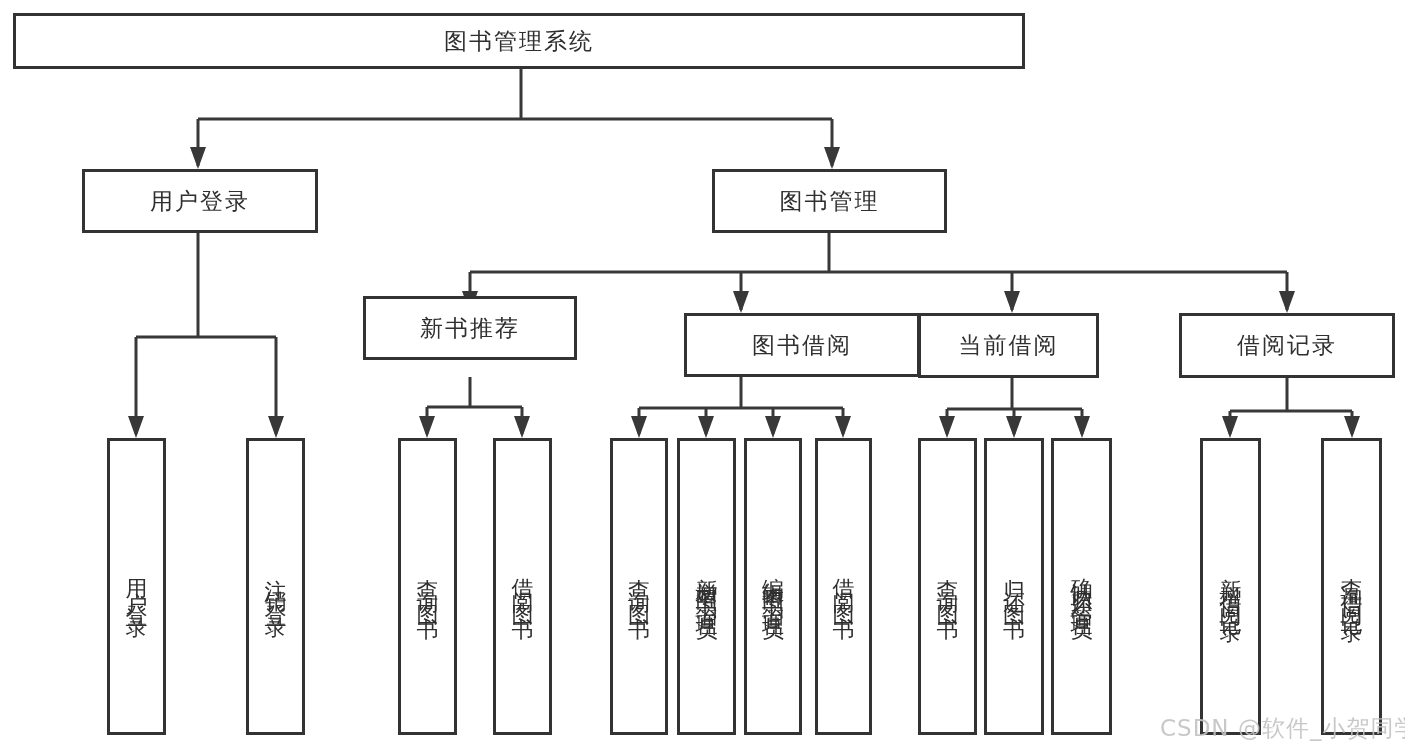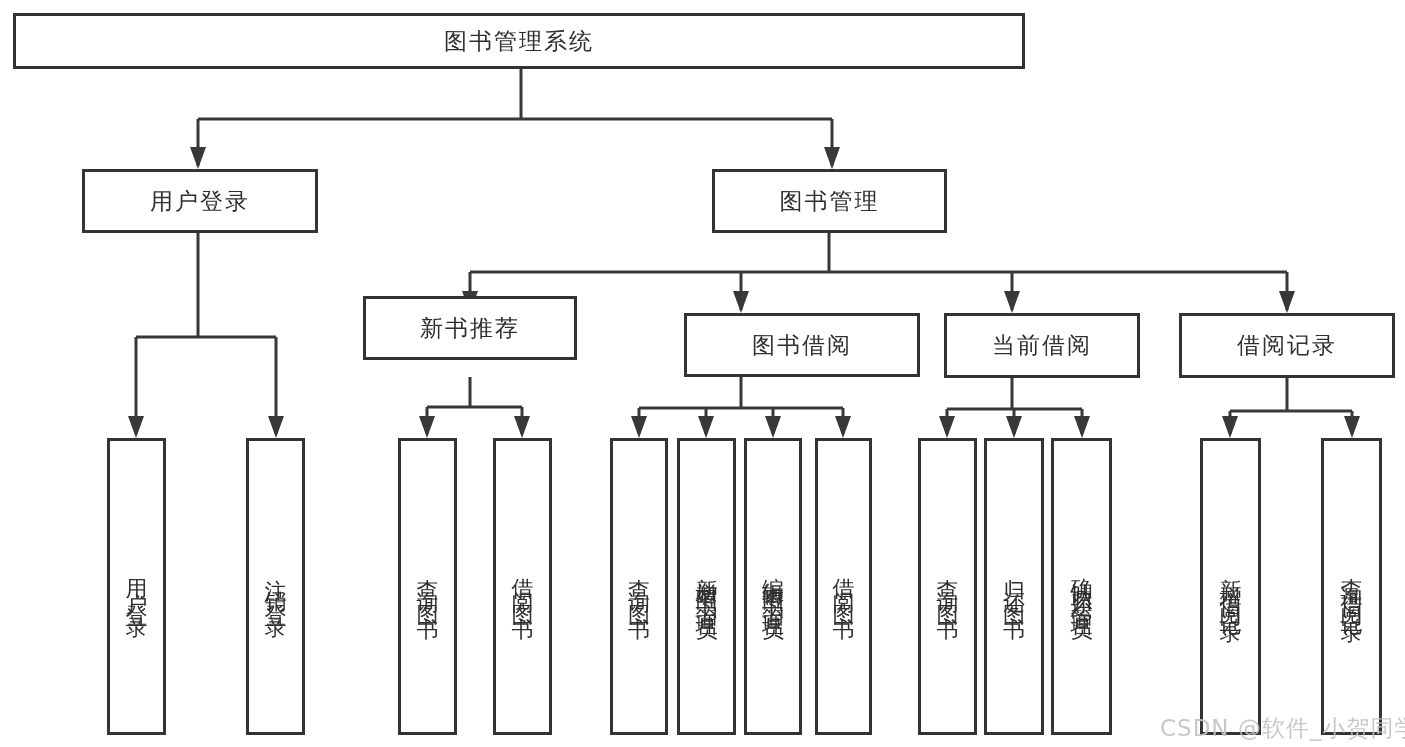--- a/index.html
+++ b/index.html
@@ -119,21 +119,21 @@
   <div class="box hbox" style="left:712px; top:169px; width:235px; height:64px;">
     <span>图书管理</span>
   </div>
 
   <div class="box hbox" style="left:363px; top:296px; width:214px; height:64px;">
     <span>新书推荐</span>
   </div>
   <div class="box hbox" style="left:636px; top:313px; width:236px; height:64px;margin-left:48px;">
     <span>图书借阅</span>
   </div>
-  <div class="box hbox" style="left:944px; top:313px; width:196px; height:65px;">
+  <div class="box hbox" style="left:918px; top:313px; width:181px; height:65px;">
     <span>当前借阅</span>
   </div>
   <div class="box hbox" style="left:1179px; top:313px; width:216px; height:65px;">
     <span>借阅记录</span>
   </div>
 
   <div class="box vbox" style="left:107px; width:59px;">
     <span class="vlabel sp4">用户登录</span>
   </div>
   <div class="box vbox" style="left:246px; width:59px;">

